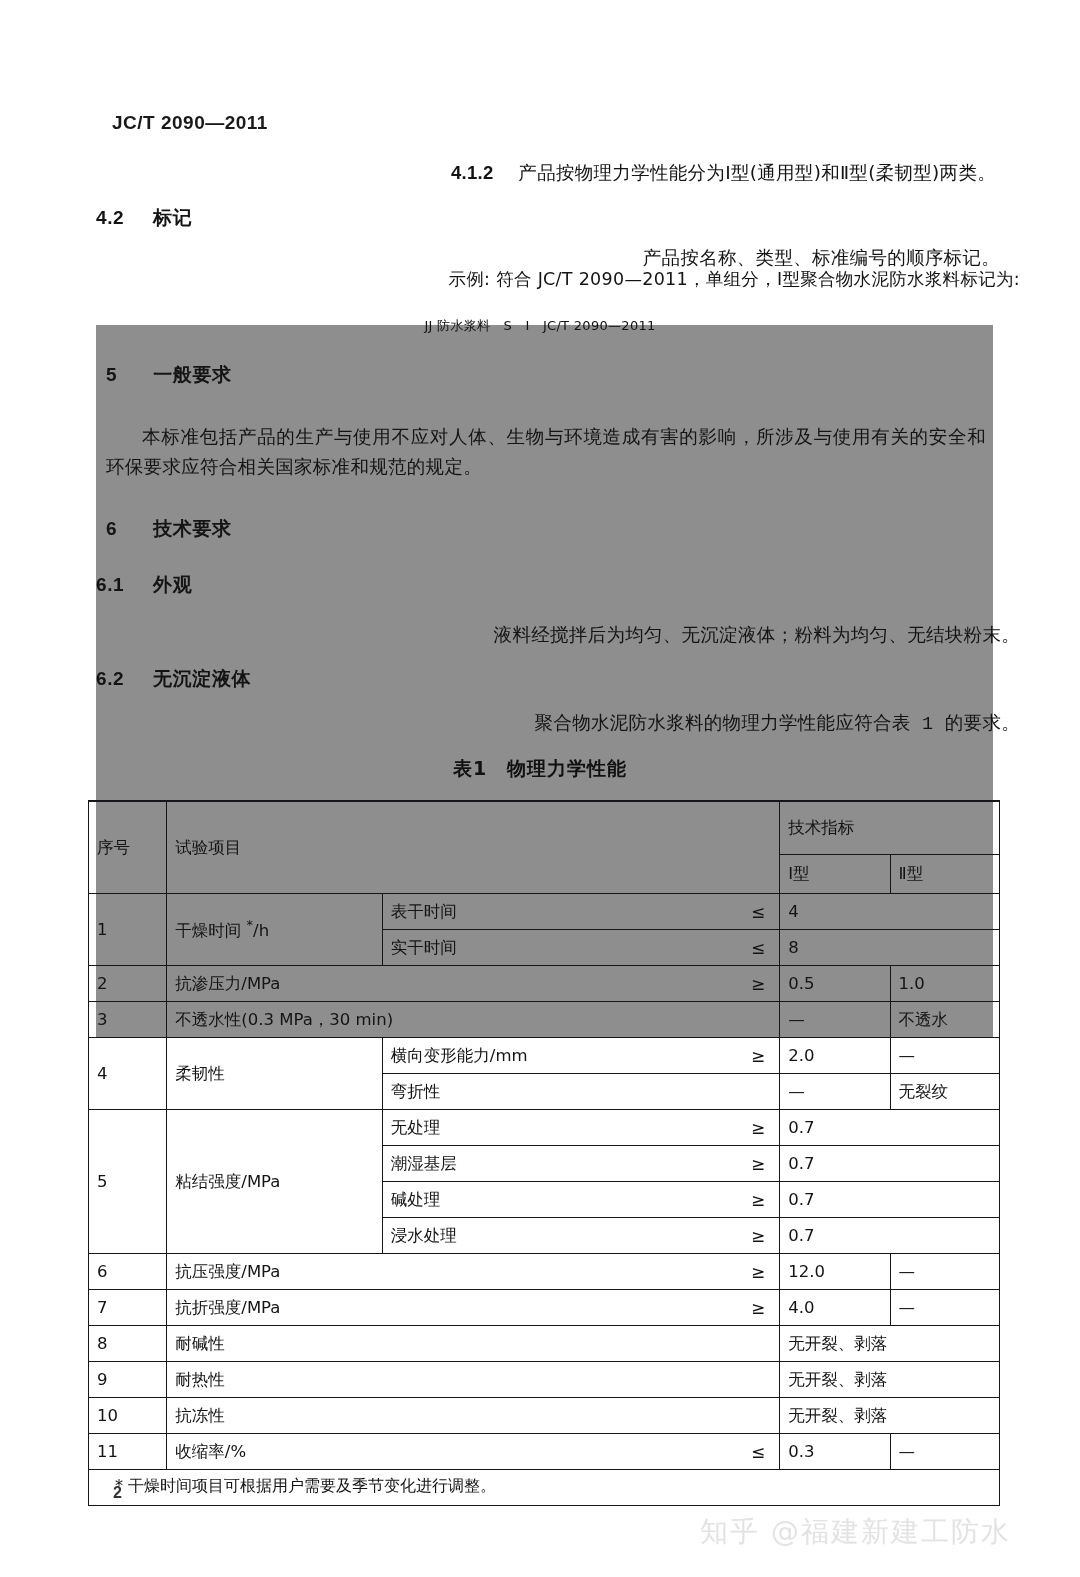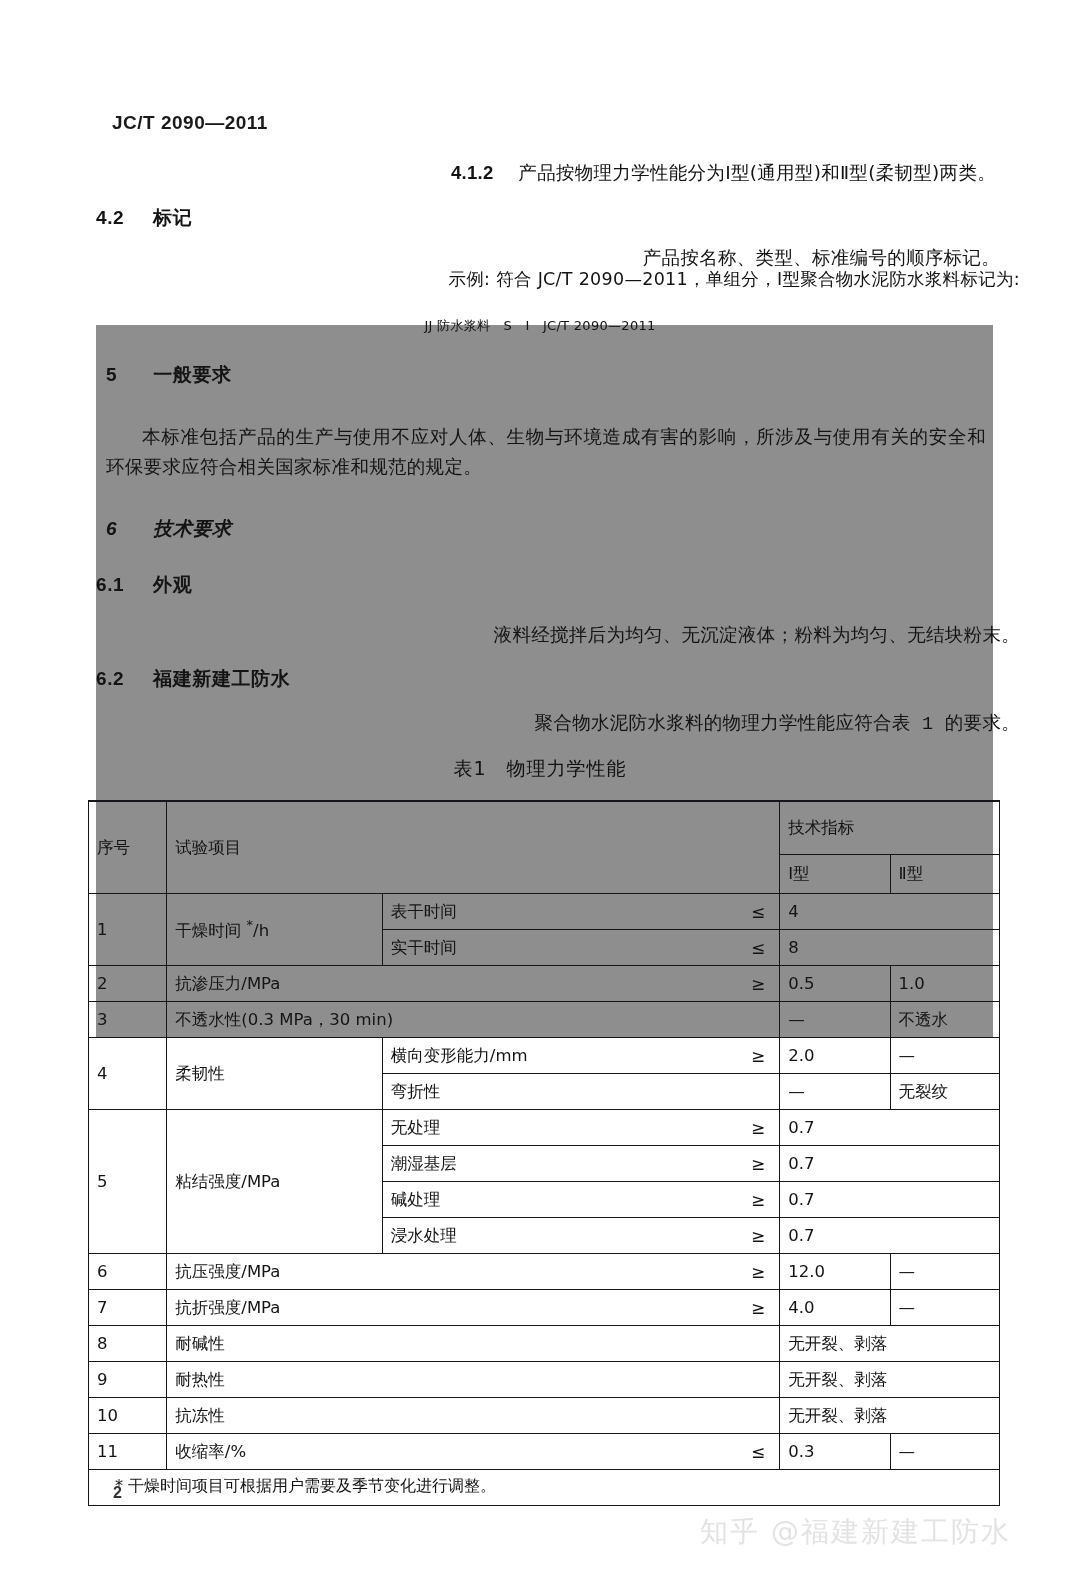--- a/index.html
+++ b/index.html
@@ -70,33 +70,33 @@
   }
 
   .p-412   { left: 96px;  top: 158px; width: 900px; }
   .p-42    { left: 96px;  top: 205px; }
   .p-42b   { left: 140px; top: 243px; width: 860px; }
   .p-42ex  { left: 140px; top: 264px; width: 880px; font-size: 17.5px; }
   .p-mark  { left: 0px;   top: 311px; width: 1080px; text-align: center; font-size: 13px; }
 
   .p-5     { left: 106px; top: 362px; }
   .p-5b    { left: 106px; top: 422px; width: 880px; text-indent: 36px; text-align: justify; }
-  .p-6     { left: 106px; top: 516px; font-style: italic; }
+  .p-6     { left: 106px; top: 516px; }
   .p-61    { left: 96px;  top: 572px; }
   .p-61b   { left: 140px; top: 620px; width: 880px; }
   .p-62    { left: 96px;  top: 666px; }
   .p-62b   { left: 140px; top: 710px; width: 880px; font-family: Liberation Mono, monospace; }
 
   .table-caption {
     position: absolute;
     left: 0; top: 756px;
     width: 1080px;
     text-align: center;
     font-family: "DejaVu Sans", sans-serif;
-    font-weight: normal;
+    font-weight: bold;
     font-size: 19px;
     letter-spacing: 1px;
   }
 
   
   #spec-table {
     position: absolute;
     left: 88px;
     top: 800px;
     width: 912px;
@@ -210,21 +210,21 @@
     <div class="clause clause-head p-61">
       <span class="clause-num">6.1</span>
       &nbsp;&nbsp;
       <span>外观</span>
     </div>
     <div class="clause body-text p-61b">液料经搅拌后为均匀、无沉淀液体；粉料为均匀、无结块粉末。</div>
 
     <div class="clause clause-head p-62">
       <span class="clause-num">6.2</span>
       &nbsp;&nbsp;
-      <span>福建新建工防水</span>
+      <span>无沉淀液体</span>
     </div>
     <div class="clause body-text p-62b">聚合物水泥防水浆料的物理力学性能应符合表 1 的要求。</div>
 
     <div class="table-caption">表1　物理力学性能</div>
 
     <table id="spec-table">
       <tbody>
 
         <tr>
           <td class="c-no outer-top hdr-tall" rowspan="2">序号</td>

